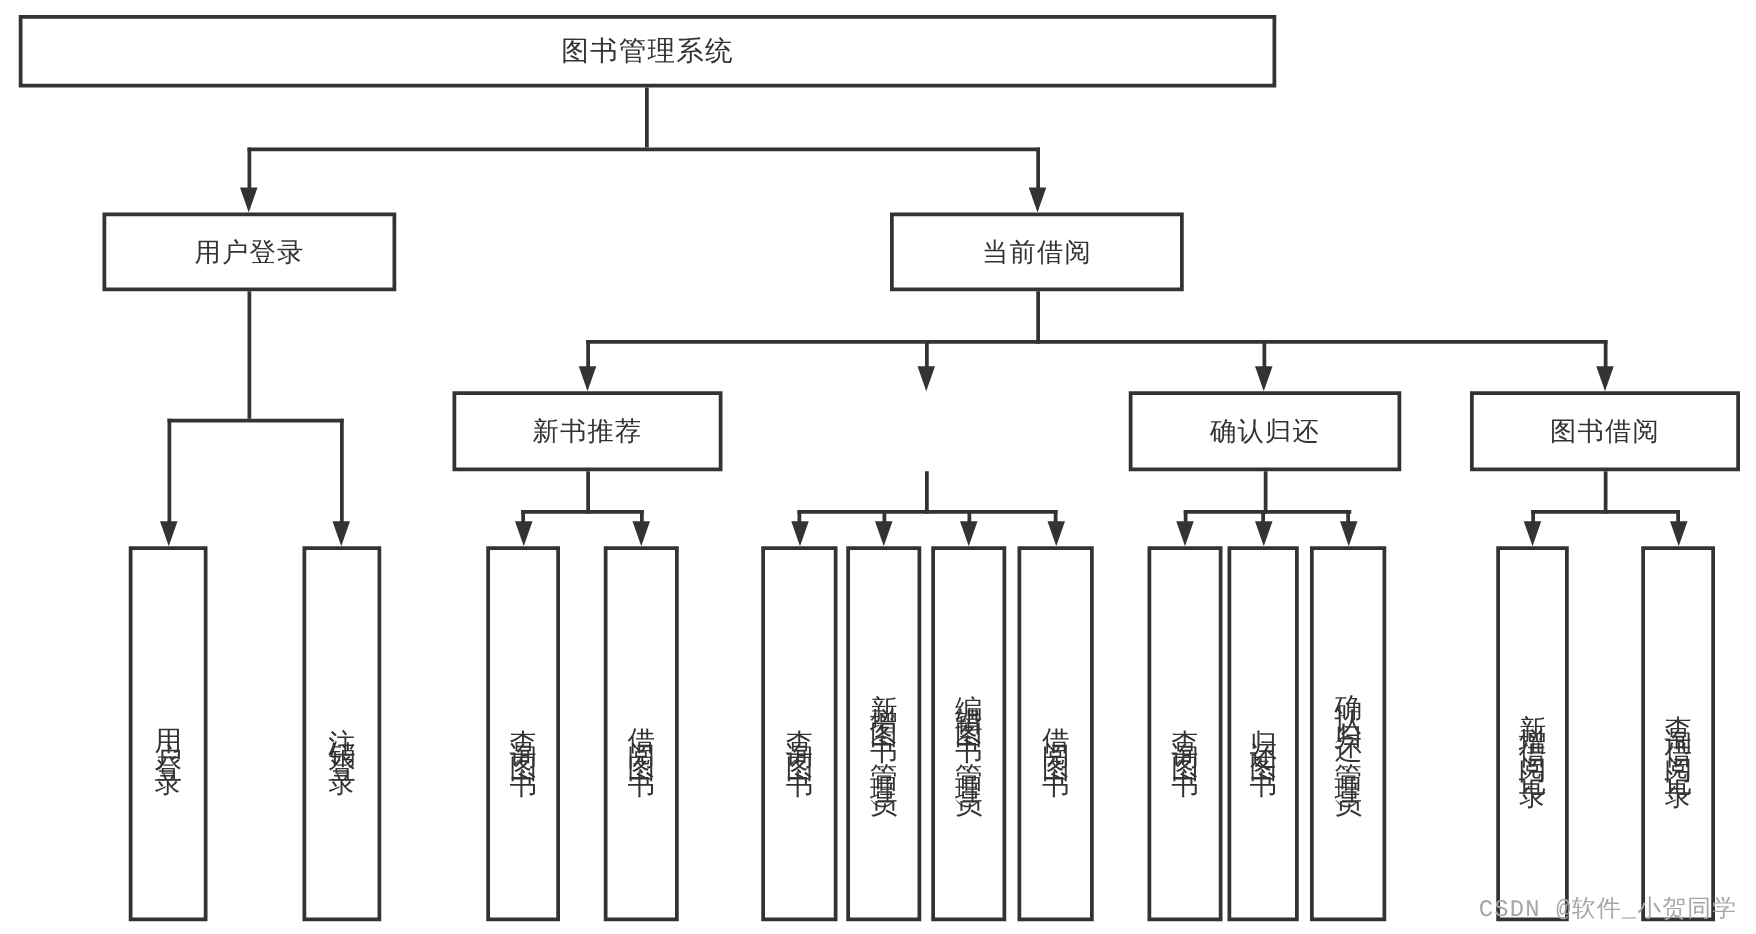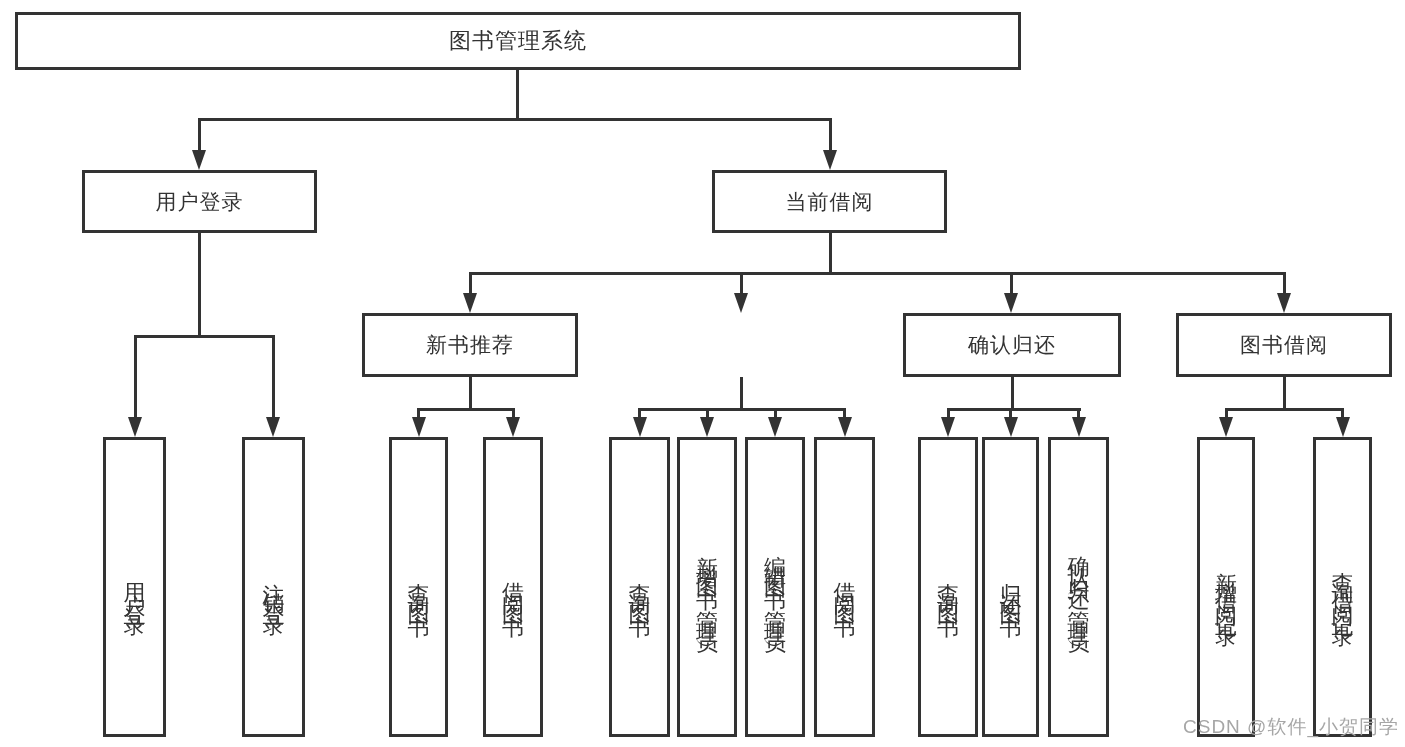--- a/index.html
+++ b/index.html
@@ -57,20 +57,21 @@
     border-top:20px solid var(--line);
   }
   .watermark{
     position:absolute;
     left:1183px;top:714px;
     font-size:19px;
     color:var(--wm);
     letter-spacing:1px;
     z-index:5;
     white-space:nowrap;
+    font-family:Liberation Mono, monospace;
   }
 </style>
 </head>
 <body>
 
 <div class="canvas">
 
   <div class="hbox root" style="left:15px;top:12px;width:1006px;height:58px">
     <span>图书管理系统</span>
   </div>

